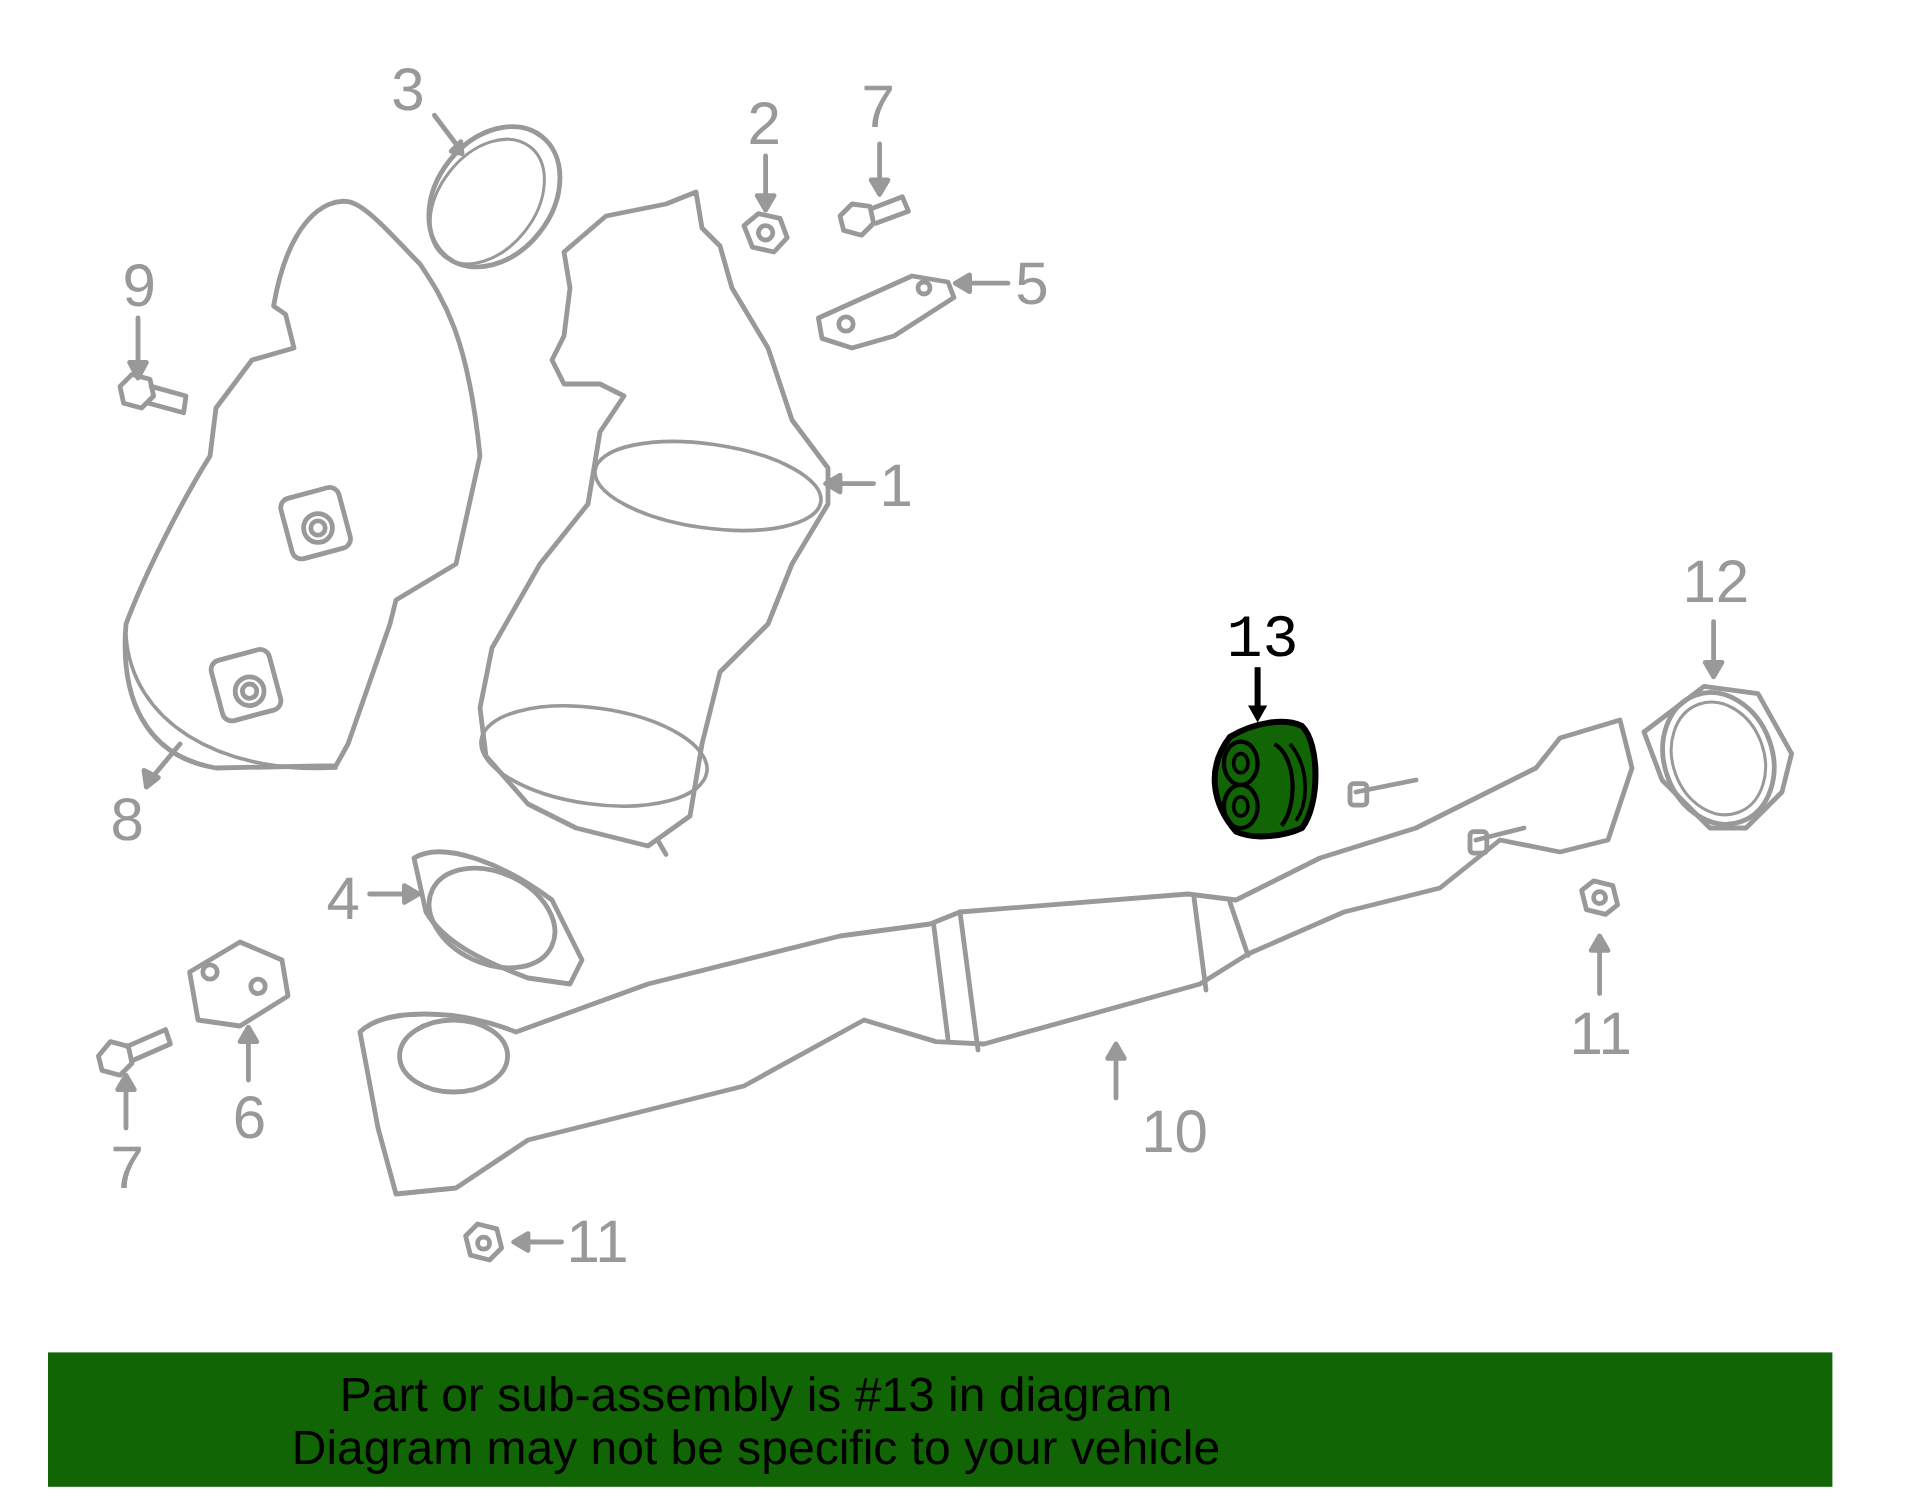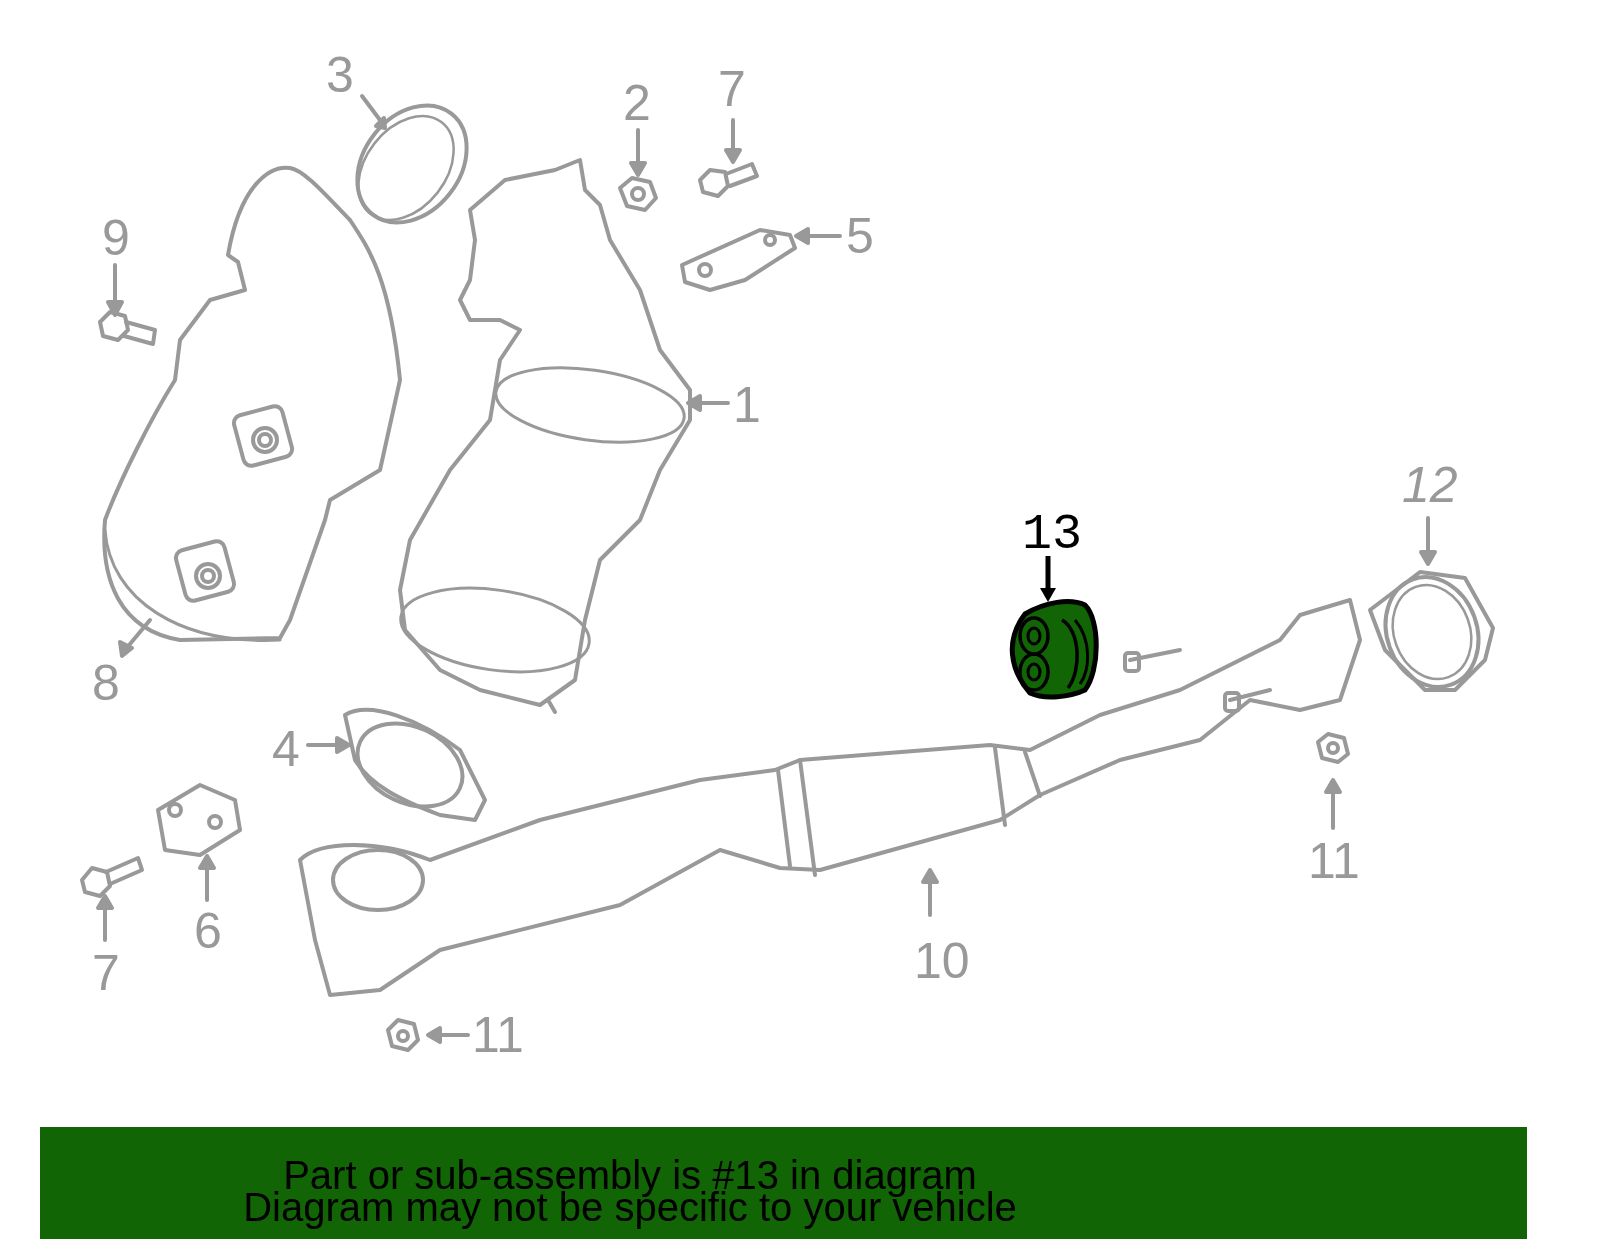--- a/index.html
+++ b/index.html
@@ -2,21 +2,21 @@
 <html><head>
 <meta charset="utf-8">
 <style>
   html, body { margin:0; padding:0; background:#ffffff; }
   body { width:1600px; height:1249px; position:relative; overflow:hidden; font-family:"Liberation Sans", sans-serif; }
   #diagram { position:absolute; left:0; top:0; width:1600px; height:1100px; }
   .callout { position:absolute; font-family:"Liberation Sans", sans-serif; font-size:50px; color:#999999; line-height:1; }
   .callout.hl { color:#000000; }
   #banner { position:absolute; left:40px; top:1127px; width:1487px; height:112px; background:#116505; text-align:center; }
   #banner .line { font-family:"Liberation Sans", sans-serif; font-size:40px; color:#000; line-height:48px; position:absolute; left:0; width:1160px; }
-  #banner .l1 { top:24px; left:0; width:1180px; }
+  #banner .l1 { top:12px; left:0; width:1180px; }
   #banner .l2 { top:56px; left:0; width:1180px; }
 </style>
 </head>
 <body>
 
 <svg id="diagram" viewBox="0 0 1600 1100" xmlns="http://www.w3.org/2000/svg">
   <g fill="none" stroke="#999" stroke-width="4" stroke-linejoin="round" stroke-linecap="round">
 
     <g>
       <ellipse cx="412" cy="164" rx="48" ry="64" transform="rotate(38 412 164)"></ellipse>
@@ -151,22 +151,22 @@
 <span class="callout" style="left:733px;top:380px;">1</span>
 <span class="callout" style="left:623px;top:78px;">2</span>
 <span class="callout" style="left:326px;top:50px;">3</span>
 <span class="callout" style="left:272px;top:724px;">4</span>
 <span class="callout" style="left:846px;top:211px;">5</span>
 <span class="callout" style="left:194px;top:906px;">6</span>
 <span class="callout" style="left:718px;top:64px;">7</span>
 <span class="callout" style="left:92px;top:948px;">7</span>
 <span class="callout" style="left:92px;top:658px;">8</span>
 <span class="callout" style="left:102px;top:213px;">9</span>
-<span class="callout" style="left:914px;top:918px;margin-top:18px;">10</span>
+<span class="callout" style="left:951px;top:918px;">10</span>
 <span class="callout" style="left:1308px;top:836px;">11</span>
 <span class="callout" style="left:472px;top:1010px;">11</span>
-<span class="callout" style="left:1402px;top:460px;font-style:italic;">12</span>
+<span class="callout" style="left:1402px;top:460px;">12</span>
 <span class="callout hl" style="left:1022px;top:510px;font-family:Liberation Mono, monospace;">13</span>
 
 <div id="banner">
   <div class="line l1">Part or sub-assembly is #13 in diagram</div>
   <div class="line l2">Diagram may not be specific to your vehicle</div>
 </div>
 
 </body></html>

